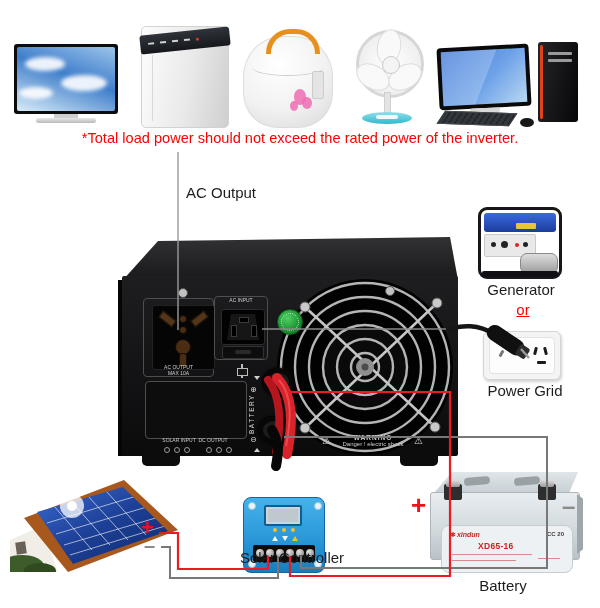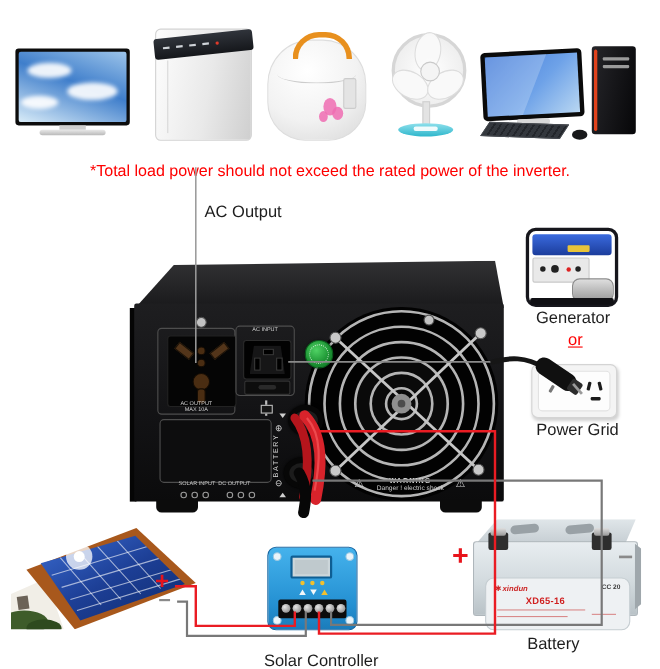--- a/index.html
+++ b/index.html
@@ -97,21 +97,21 @@
   .bat-post{position:absolute;width:18px;height:16px;background:#2e2e2e;border-radius:2px;}
   .bat-post:after{content:"";position:absolute;left:2px;top:-4px;width:14px;height:7px;background:linear-gradient(#dedede,#9a9a9a);border-radius:2px;}
   .bat-plate{position:absolute;left:10px;top:32px;width:130px;height:46px;background:#eef1f3;border:1px solid #c5cdd1;border-radius:8px;}
   .bat-brand{position:absolute;left:8px;top:5px;font-size:7px;font-weight:bold;font-style:italic;color:#cc2626;}
   .bat-brand:before{content:"✱";font-size:7px;margin-right:1px;color:#cc2626;}
   .bat-badge{position:absolute;right:8px;top:5px;font-size:6px;color:#3a3a3a;font-weight:bold;}
   .bat-model{position:absolute;left:36px;top:15px;font-size:8.5px;font-weight:bold;color:#d01f1f;letter-spacing:.3px;}
   .bat-rule{position:absolute;height:1px;background:#d98a8a;}
   .plusred{position:absolute;color:#e8131b;font-weight:bold;font-size:24px;line-height:1;}
   .minusgray{position:absolute;color:#8a8a8a;font-weight:bold;font-size:22px;line-height:1;}
-  .note{position:absolute;left:0;top:130px;width:600px;text-align:center;color:#fe0000;font-size:14.6px;margin-top:18px;}
+  .note{position:absolute;left:0;top:130px;width:600px;text-align:center;color:#fe0000;font-size:14.6px;}
   .orlbl{color:#fe0000;text-decoration:underline;}
   svg.overlay{position:absolute;left:0;top:0;z-index:30;pointer-events:none;}
   .z25{z-index:25;} .z1{z-index:1;} .z5{z-index:5;}
 </style>
 </head>
 <body>
 
 <div id="stage">
 
   <div class="abs z1 tv-frame">
@@ -349,21 +349,21 @@
     <div class="ctrl-ico" style="left:48px;top:38px;border-bottom:5px solid #f2c02e;"></div>
     <div class="ctrl-term">
       <span class="term-screw" style="left:3px;"></span>
       <span class="term-screw" style="left:13px;"></span>
       <span class="term-screw" style="left:23px;"></span>
       <span class="term-screw" style="left:33px;"></span>
       <span class="term-screw" style="left:43px;"></span>
       <span class="term-screw" style="left:53px;"></span>
     </div>
   </div>
-  <div class="lbl z25" style="left:227px;top:592px;width:130px;">Solar Controller</div>
+  <div class="lbl z25" style="left:227px;top:549px;width:130px;">Solar Controller</div>
 
   <div class="abs z1 bat">
     <div class="bat-topface">
       <div class="bat-handle" style="left:36px;"></div>
       <div class="bat-handle" style="left:86px;"></div>
     </div>
     <div class="bat-front">
       <div class="bat-plate">
         <span class="bat-brand">xindun</span>
         <span class="bat-badge">CC 20</span>

